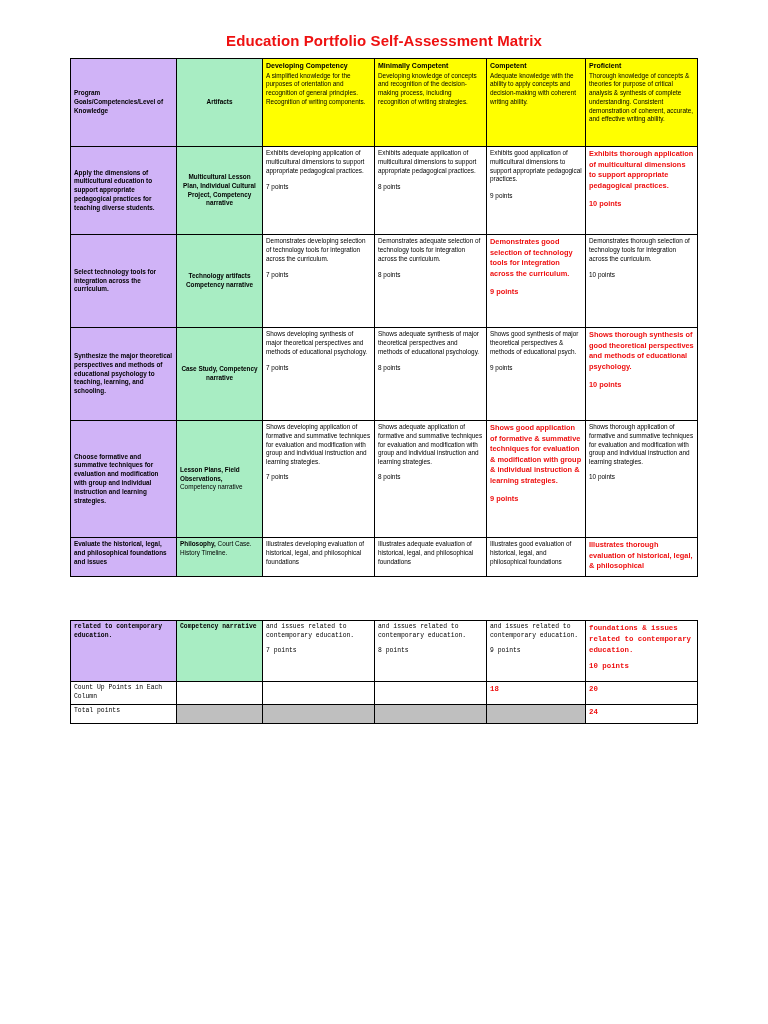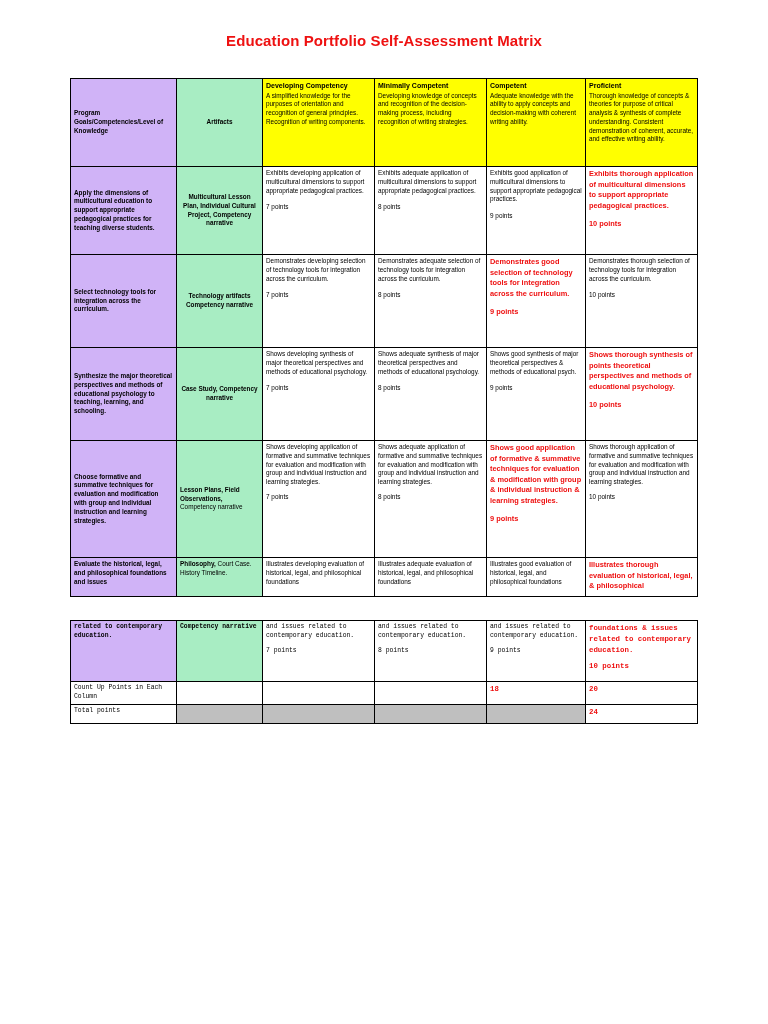--- a/index.html
+++ b/index.html
@@ -41,21 +41,20 @@
     line-height: 1.37;
     word-wrap: break-word;
     overflow: hidden;
   }
 
   
   #table-top {
     left: 70px;
     top: 58px;
     width: 627px;
-    margin-top: 20px;
   }
   
   #table-bottom {
     left: 70px;
     top: 620px;
     width: 627px;
     font-family: Liberation Mono, monospace;
   }
 
   
@@ -187,21 +186,21 @@
       </td>
       <td class="c-plain">
         <span>Shows adequate synthesis of major theoretical perspectives and methods of educational psychology.</span>
         <span class="pts">8 points</span>
       </td>
       <td class="c-plain">
         <span>Shows good synthesis of major theoretical perspectives &amp; methods of educational psych.</span>
         <span class="pts">9 points</span>
       </td>
       <td class="c-plain">
-        <span class="red">Shows thorough synthesis of points theoretical perspectives and methods of educational psychology.</span>
+        <span class="red">Shows thorough synthesis of good theoretical perspectives and methods of educational psychology.</span>
         <span class="red pts">10 points</span>
       </td>
     </tr>
 
     <tr>
       <td class="c-goal vcenter" style="height:112px">
         <span>Choose formative and summative techniques for evaluation and modification with group and individual instruction and learning strategies.</span>
       </td>
       <td class="c-art vcenter left-al">
         <span>Lesson Plans, Field Observations,</span>

